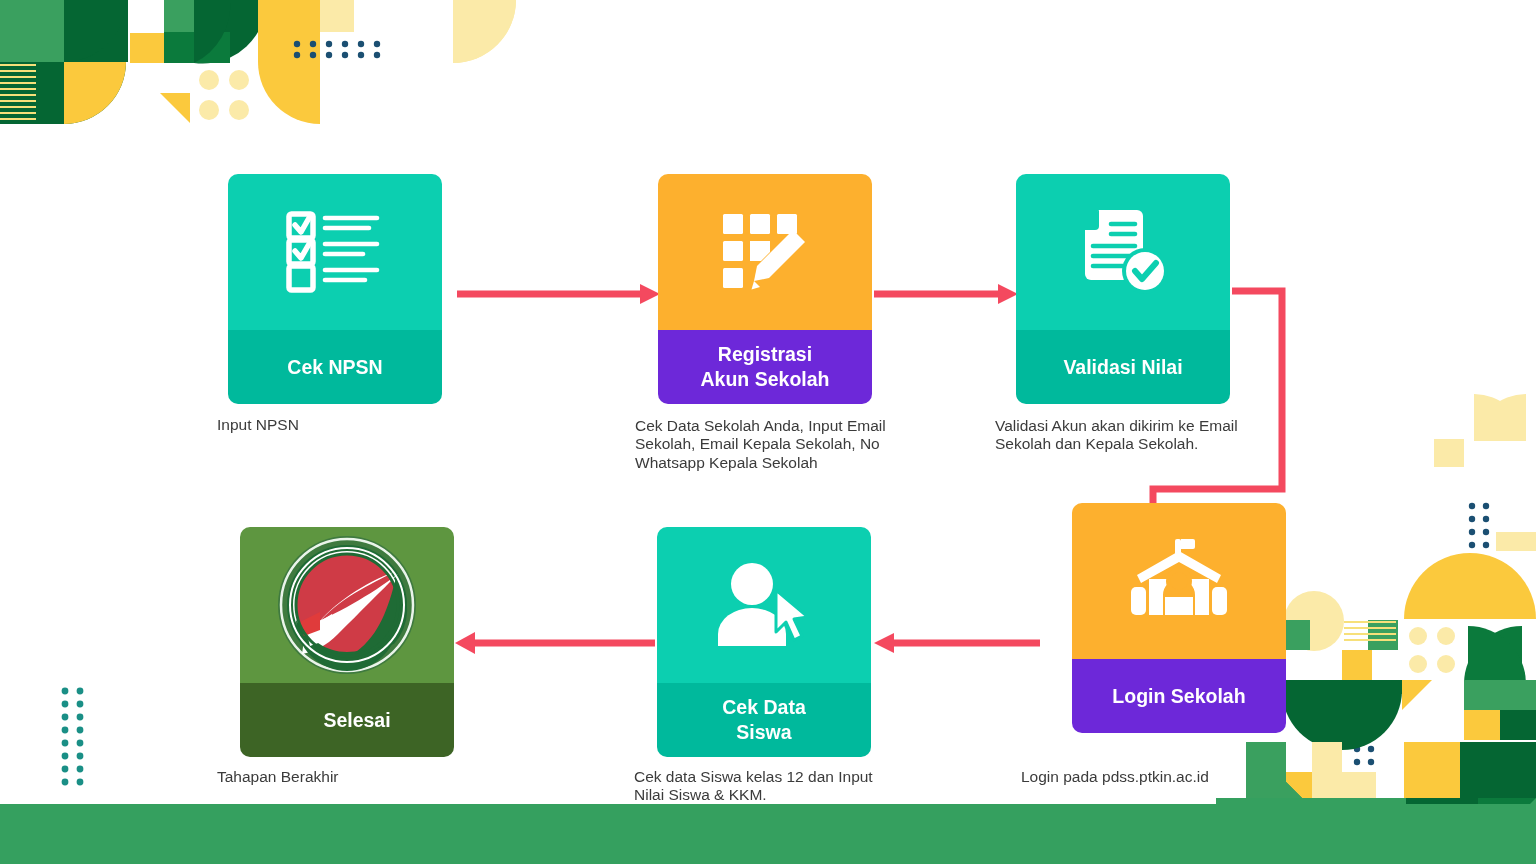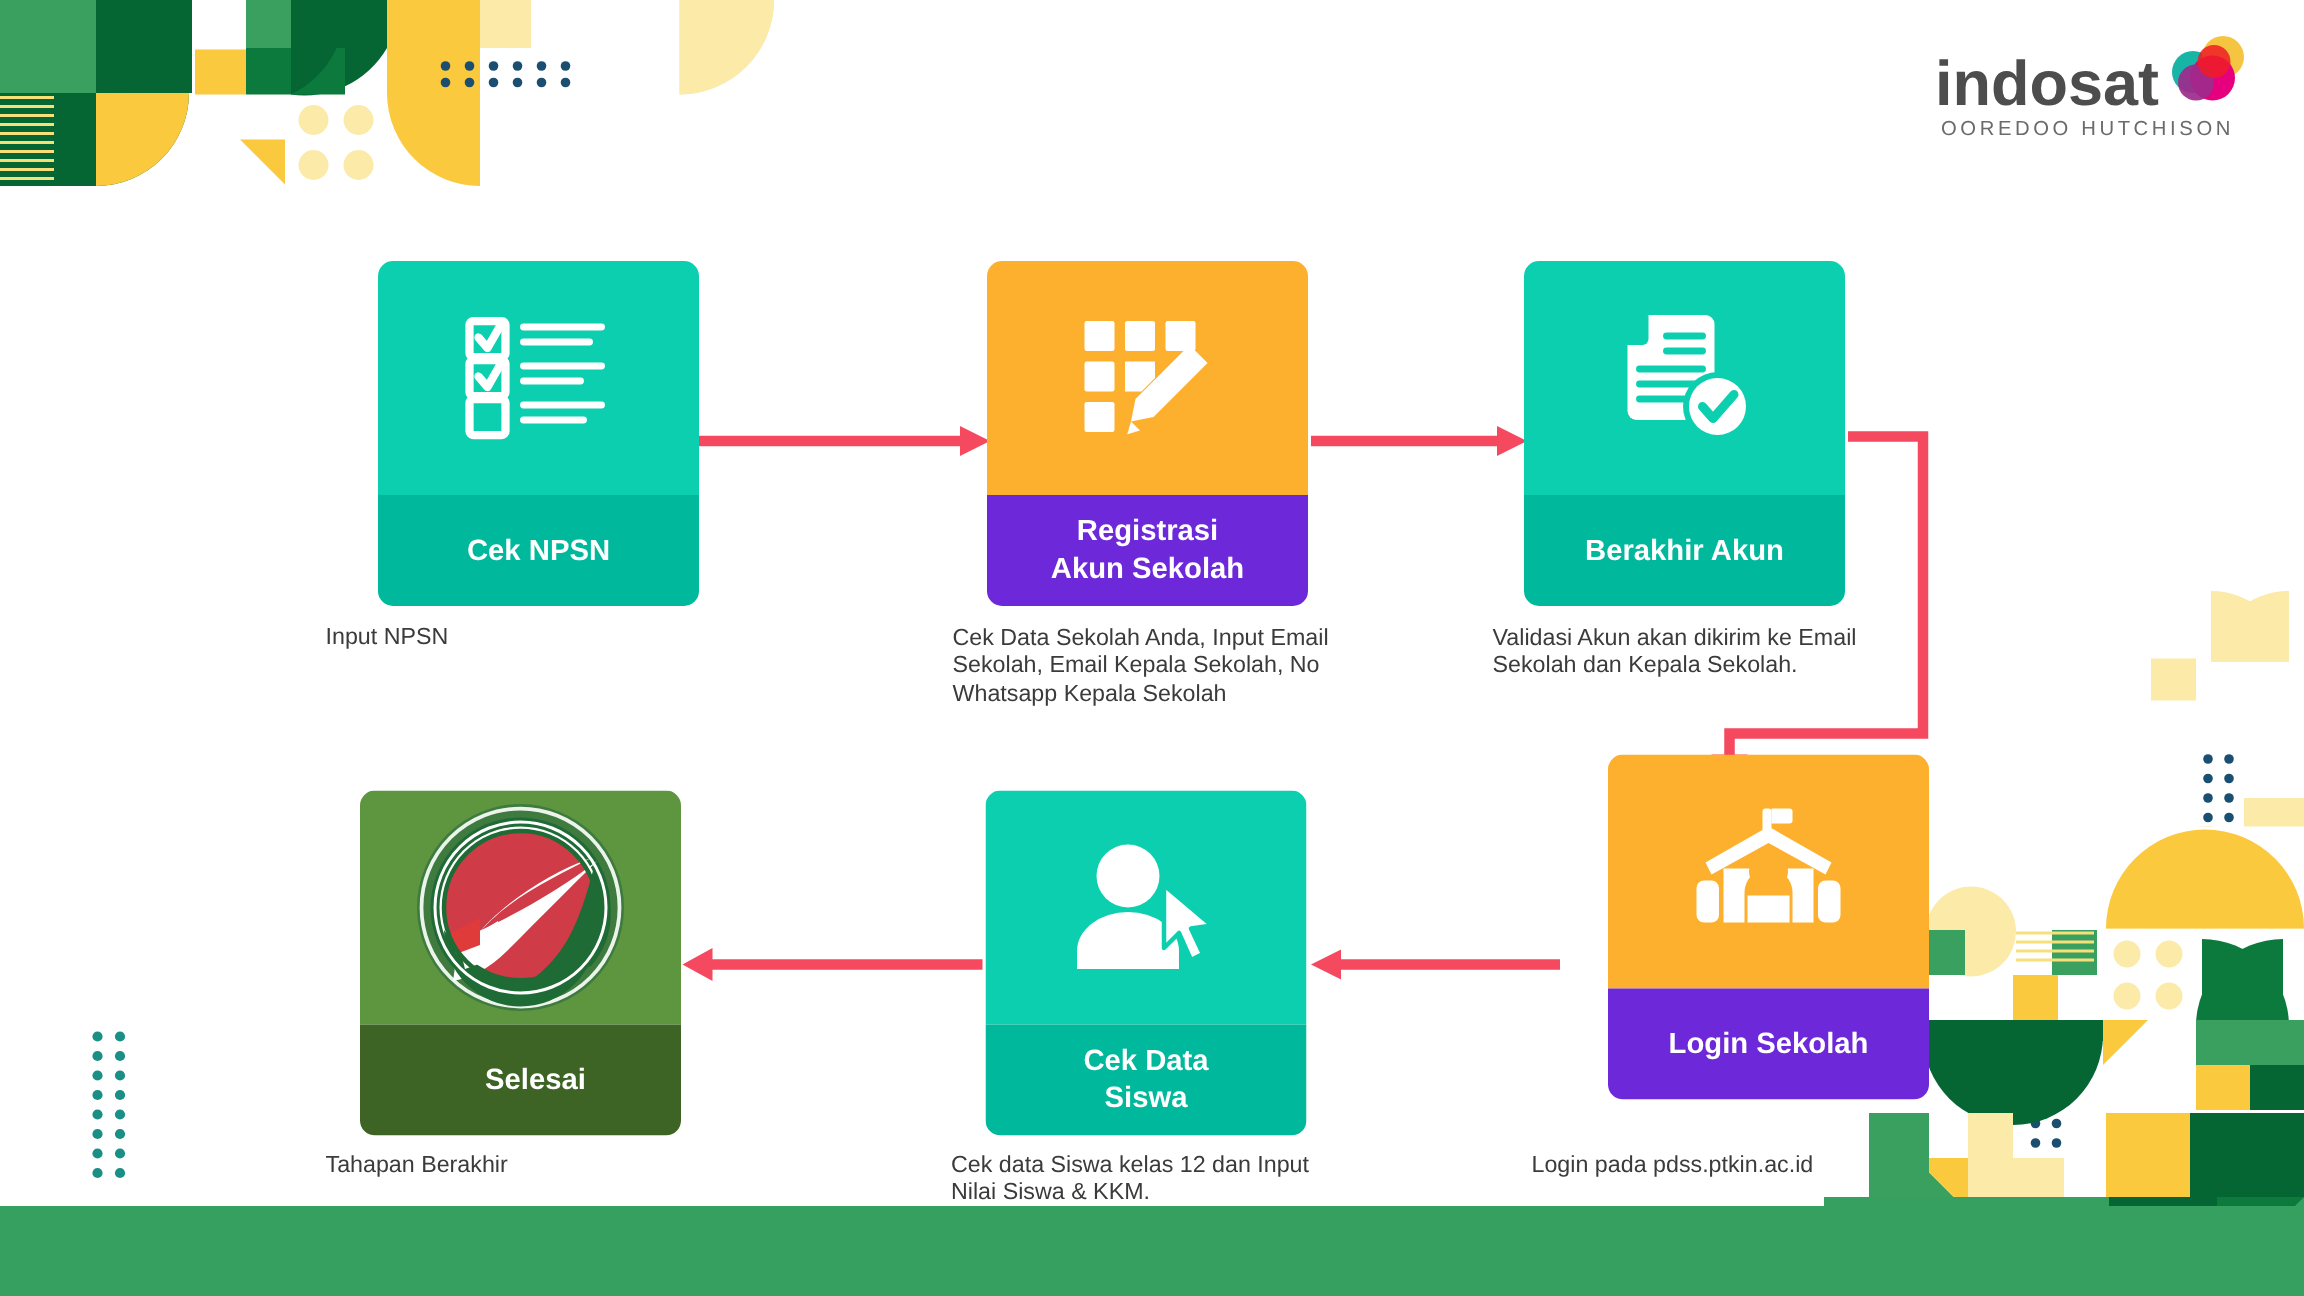--- a/index.html
+++ b/index.html
@@ -277,33 +277,20 @@
         <circle cx="5" cy="70" r="3.4"></circle>
           <circle cx="20" cy="70" r="3.4"></circle>
         <circle cx="5" cy="83" r="3.4"></circle>
           <circle cx="20" cy="83" r="3.4"></circle>
         <circle cx="5" cy="96" r="3.4"></circle>
           <circle cx="20" cy="96" r="3.4"></circle>
       </g>
     </svg>
   </div>
 
-  <div class="logo-wrap">
-    <svg width="214" height="80" viewBox="0 0 214 80">
-      <g>
-        <circle cx="176" cy="26" r="14" fill="#17b5a5"></circle>
-        <circle cx="196" cy="16" r="14" fill="#f5c542"></circle>
-        <circle cx="189" cy="30" r="15" fill="#e6007e"></circle>
-        <circle cx="178" cy="33" r="12" fill="#9e2a8c" opacity="0.92"></circle>
-        <circle cx="190" cy="19" r="11" fill="#ed1c24" opacity="0.85"></circle>
-      </g>
-      <text x="4" y="48" font-family="'Liberation Sans',sans-serif" font-size="42" font-weight="bold" fill="#4d4d4d" id="logo-word">indosat</text>
-      <text x="8" y="68" font-family="'Liberation Sans',sans-serif" font-size="13.5" letter-spacing="2.4" fill="#6b6b6b" id="logo-sub">OOREDOO HUTCHISON</text>
-    </svg>
-  </div>
 
   <svg class="conn" style="left:0;top:0;width:1536px;height:864px;pointer-events:none">
 
     <g>
       <line x1="457" y1="294" x2="645" y2="294" stroke="#f4495f" stroke-width="7"></line>
       <polygon points="660,294 640,284 640,304" fill="#f4495f"></polygon>
     </g>
 
     <g>
       <line x1="874" y1="294" x2="1003" y2="294" stroke="#f4495f" stroke-width="7"></line>
@@ -319,21 +306,21 @@
       <line x1="1040" y1="643" x2="890" y2="643" stroke="#f4495f" stroke-width="7"></line>
       <polygon points="874,643 894,633 894,653" fill="#f4495f"></polygon>
     </g>
 
     <g>
       <line x1="655" y1="643" x2="472" y2="643" stroke="#f4495f" stroke-width="7"></line>
       <polygon points="455,643 475,632 475,654" fill="#f4495f"></polygon>
     </g>
   </svg>
 
-  <div class="card teal" style="left:252px; top:174px;">
+  <div class="card teal" style="left:228px; top:174px;">
     <div class="card-icon">
       <svg width="100" height="86" viewBox="0 0 100 86">
         <g fill="none" stroke="#ffffff" stroke-width="5.5">
           <rect x="4" y="5" width="24" height="24" rx="2.5"></rect>
           <rect x="4" y="31" width="24" height="24" rx="2.5"></rect>
           <rect x="4" y="57" width="24" height="24" rx="2.5"></rect>
         </g>
         <g fill="none" stroke="#ffffff" stroke-width="5.5" stroke-linecap="round" stroke-linejoin="round">
           <polyline points="10,16 16,23 24,9"></polyline>
           <polyline points="10,42 16,49 24,35"></polyline>
@@ -388,21 +375,21 @@
           <line x1="34" y1="26" x2="58" y2="26"></line>
           <line x1="16" y1="38" x2="58" y2="38"></line>
           <line x1="16" y1="48" x2="58" y2="48"></line>
           <line x1="16" y1="58" x2="58" y2="58"></line>
         </g>
         <circle cx="68" cy="63" r="23" fill="#0ccfb0"></circle>
         <circle cx="68" cy="63" r="19" fill="#ffffff"></circle>
         <polyline points="58,63 65,71 79,55" fill="none" stroke="#0ccfb0" stroke-width="6" stroke-linecap="round" stroke-linejoin="round"></polyline>
       </svg>
     </div>
-    <div class="card-label">Berakhir Akun</div>
+    <div class="card-label">Validasi Nilai</div>
   </div>
   <div class="caption" style="left:995px; top:417px;">Validasi Akun akan dikirim ke Email Sekolah dan Kepala Sekolah.</div>
 
   <div class="card orange" style="left:1044px; top:503px;margin-left:28px;">
     <div class="card-icon">
       <svg width="100" height="88" viewBox="0 0 100 88">
         <g fill="#ffffff">
 
           <rect x="46" y="2" width="6" height="16" rx="2"></rect>
           <path d="M52 2 h12 a2 2 0 0 1 2 2 v6 a2 2 0 0 1 -2 2 h-12 z"></path>

